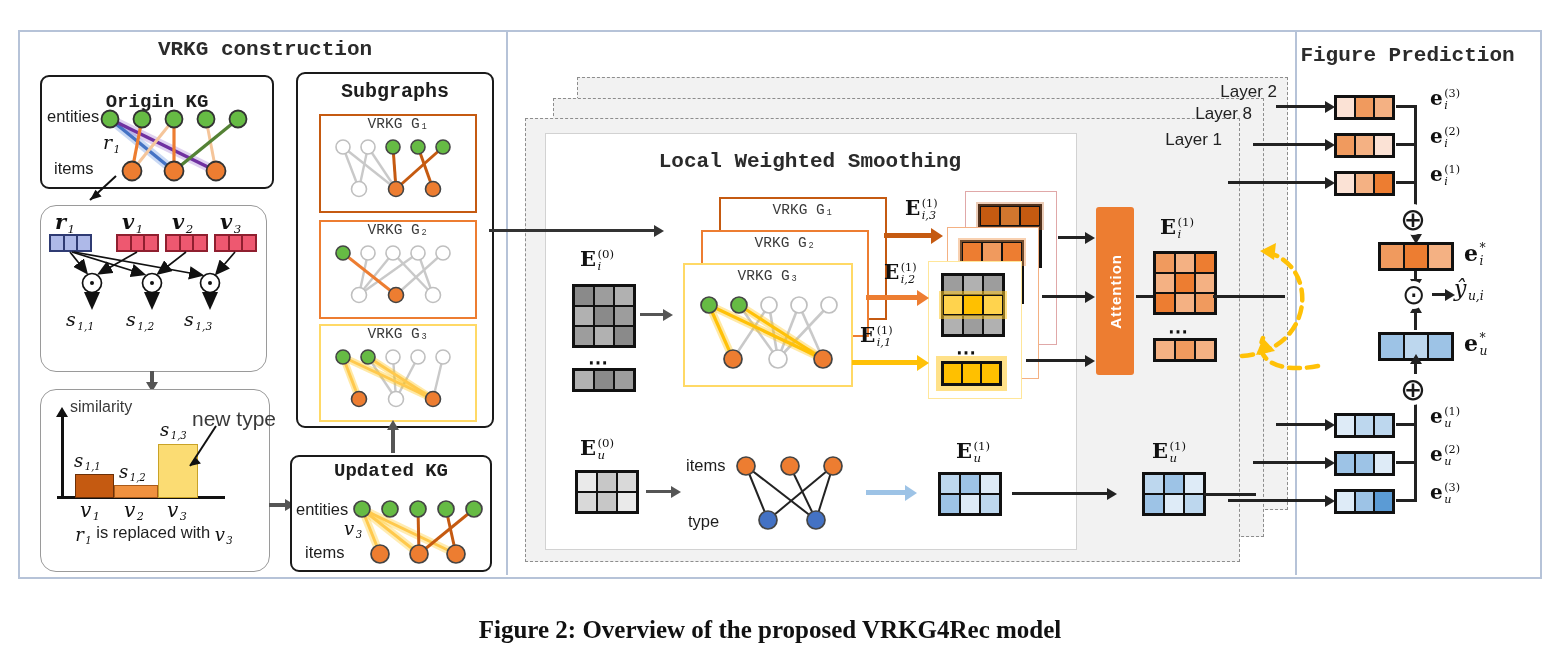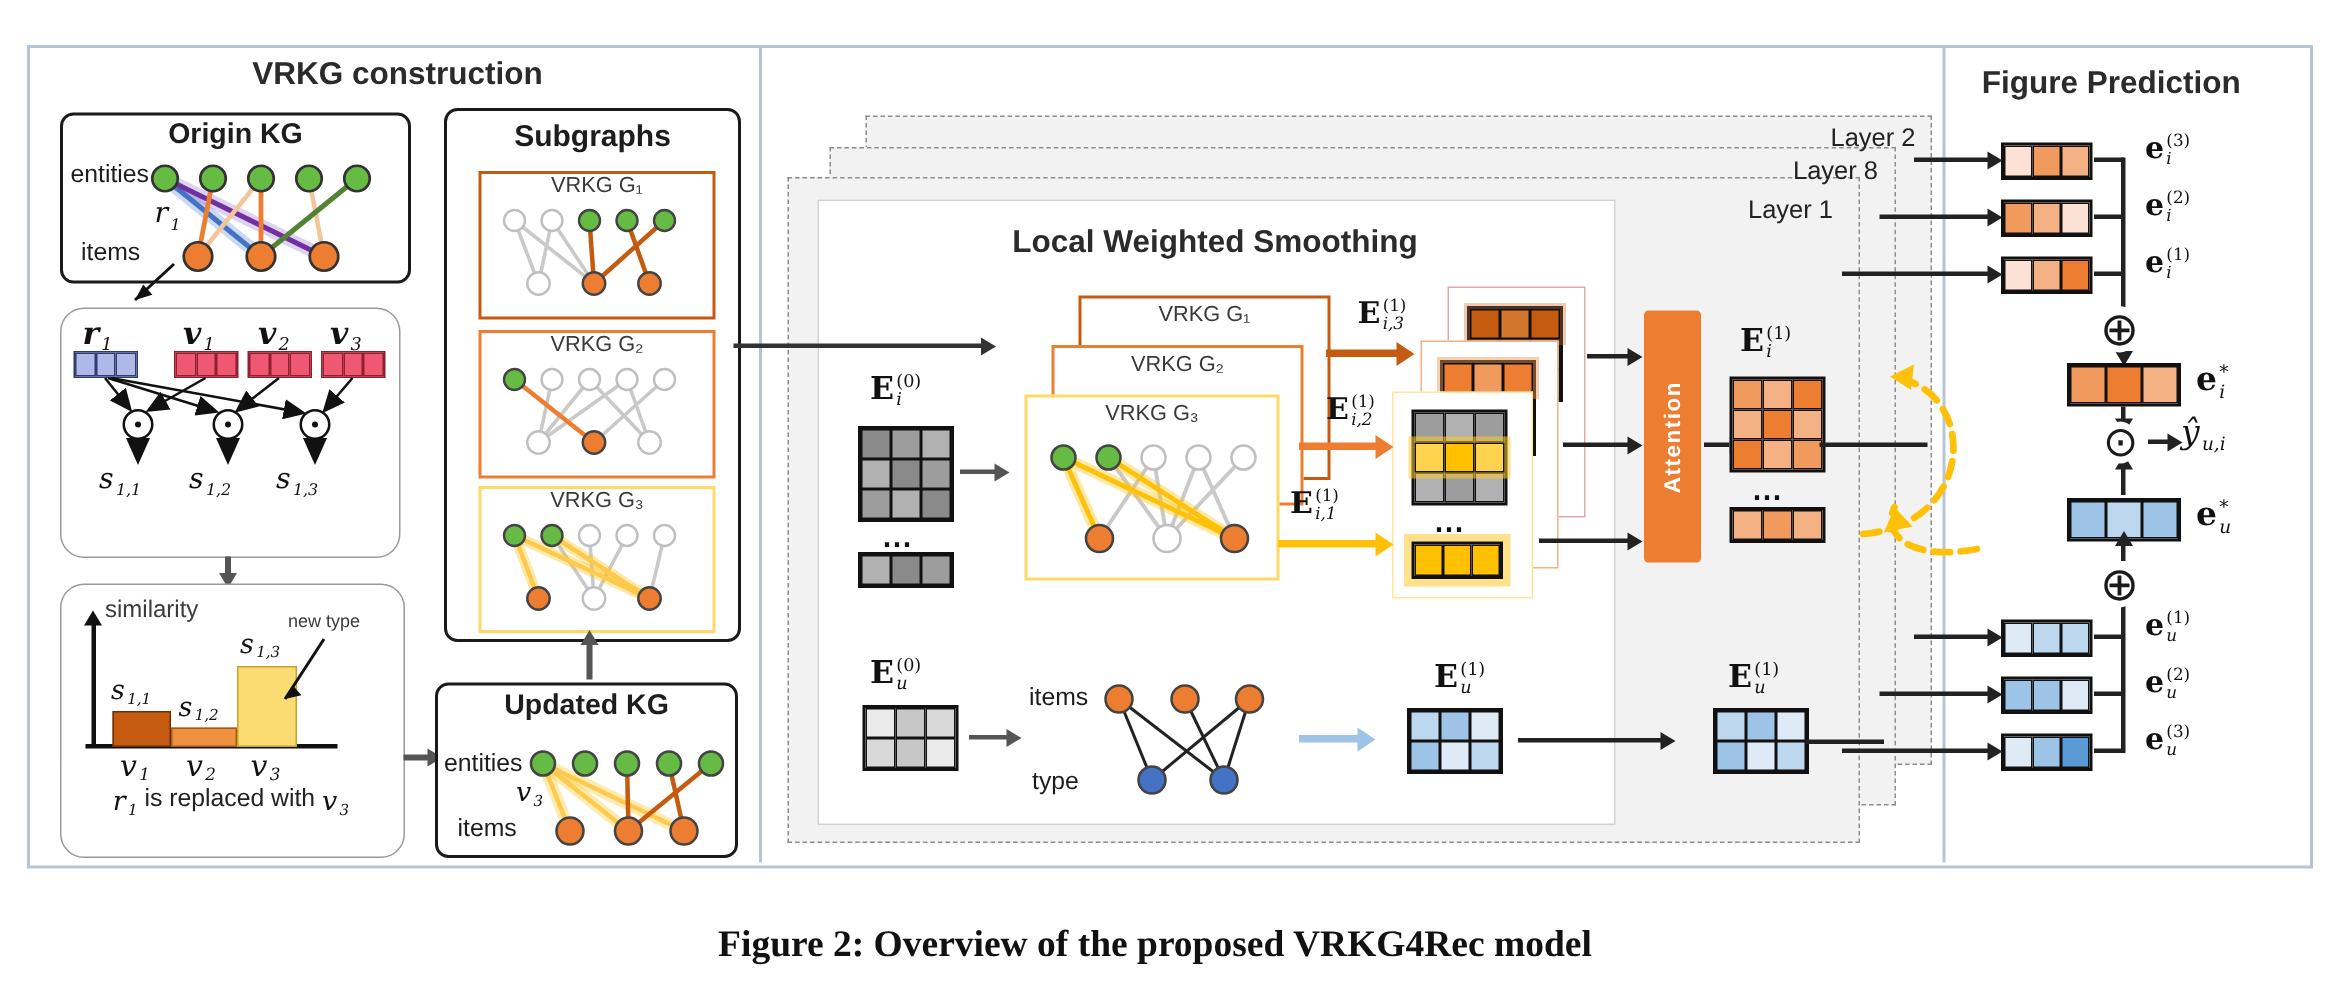--- a/index.html
+++ b/index.html
@@ -1,19 +1,19 @@
 <!DOCTYPE html>
 <html><head>
 <meta charset="utf-8">
 <style>
   html,body{margin:0;padding:0;background:#fff;}
   #stage{position:relative;width:1552px;height:661px;background:#fff;overflow:hidden;
          font-family:"Liberation Sans",sans-serif;color:#222;}
   .abs{position:absolute;}
-  .ctr{text-align:center;}
+  .ctr{text-align:center;font-family:Liberation Mono, monospace;}
   .panel-title{font-size:21px;font-weight:bold;color:#2b2b2b;}
   .box-title{font-size:19px;font-weight:bold;color:#1d1d1d;}
   .lbl{font-size:16.5px;color:#1d1d1d;}
   .small{font-size:14.5px;color:#3a3a3a;}
   .ital{font-style:italic;}
   
   .frame{border:2px solid #b6c3d8;background:#fff;}
   .vdiv{width:2px;background:#b6c3d8;}
   
   .blackbox{border:2.2px solid #1a1a1a;border-radius:9px;background:#fff;}
@@ -78,21 +78,21 @@
 <div id="stage">
 
   <div class="abs frame" style="left:18px;top:30px;width:1520px;height:545px;"></div>
   <div class="abs vdiv" style="left:506px;top:30px;height:545px;"></div>
   <div class="abs vdiv" style="left:1295px;top:30px;height:545px;"></div>
 
   <div class="abs panel-title ctr" style="left:100px;top:38px;width:330px;">VRKG construction</div>
   <div class="abs panel-title ctr" style="left:1300px;top:44px;width:215px;">Figure Prediction</div>
 
   <div class="abs blackbox" style="left:40px;top:75px;width:230px;height:110px;">
-    <div class="box-title ctr" style="margin-top:2px;">Origin KG</div>
+    <div class="box-title ctr" style="margin-top:14px;">Origin KG</div>
     <svg width="230" height="84" style="position:absolute;left:0;top:24px;">
       <line x1="68" y1="18" x2="132" y2="70" stroke="rgba(80,130,220,0.30)" stroke-width="9"></line>
       <line x1="68" y1="18" x2="174" y2="70" stroke="rgba(140,90,200,0.28)" stroke-width="9"></line>
       <line x1="68" y1="18" x2="132" y2="70" stroke="#4472C4" stroke-width="3.4"></line>
       <line x1="68" y1="18" x2="174" y2="70" stroke="#7030A0" stroke-width="3.4"></line>
       <line x1="100" y1="18" x2="90" y2="70" stroke="#ED7D31" stroke-width="3.2"></line>
       <line x1="132" y1="18" x2="90" y2="70" stroke="#F5C59A" stroke-width="3"></line>
       <line x1="132" y1="18" x2="132" y2="70" stroke="#ED7D31" stroke-width="3.2"></line>
       <line x1="164" y1="18" x2="174" y2="70" stroke="#F5C59A" stroke-width="3"></line>
       <line x1="196" y1="18" x2="132" y2="70" stroke="#548235" stroke-width="3.4"></line>
@@ -243,21 +243,21 @@
         <span class="msub">1,2</span>
       </span>
     </span>
   <span class="math" style="left:160px;top:421px;font-size:18px;">
       <span class="mi">s</span>
       <span class="mss">
         <span class="msup"></span>
         <span class="msub">1,3</span>
       </span>
     </span>
-  <div class="abs small" style="left:192px;top:407px;font-size:12px;">new type</div>
+  <div class="abs small" style="left:192px;top:407px;font-size:21px;">new type</div>
   <svg class="abs" width="50" height="55" style="left:178px;top:422px;">
     <line x1="38" y1="4" x2="12" y2="44" stroke="#111" stroke-width="2"></line>
     <polygon points="12,44 22,39 15,34" fill="#111" transform="rotate(14 12 44)"></polygon>
   </svg>
   <span class="math" style="left:80px;top:500px;font-size:20px;">
       <span class="mi">v</span>
       <span class="mss">
         <span class="msup"></span>
         <span class="msub">1</span>
       </span>

